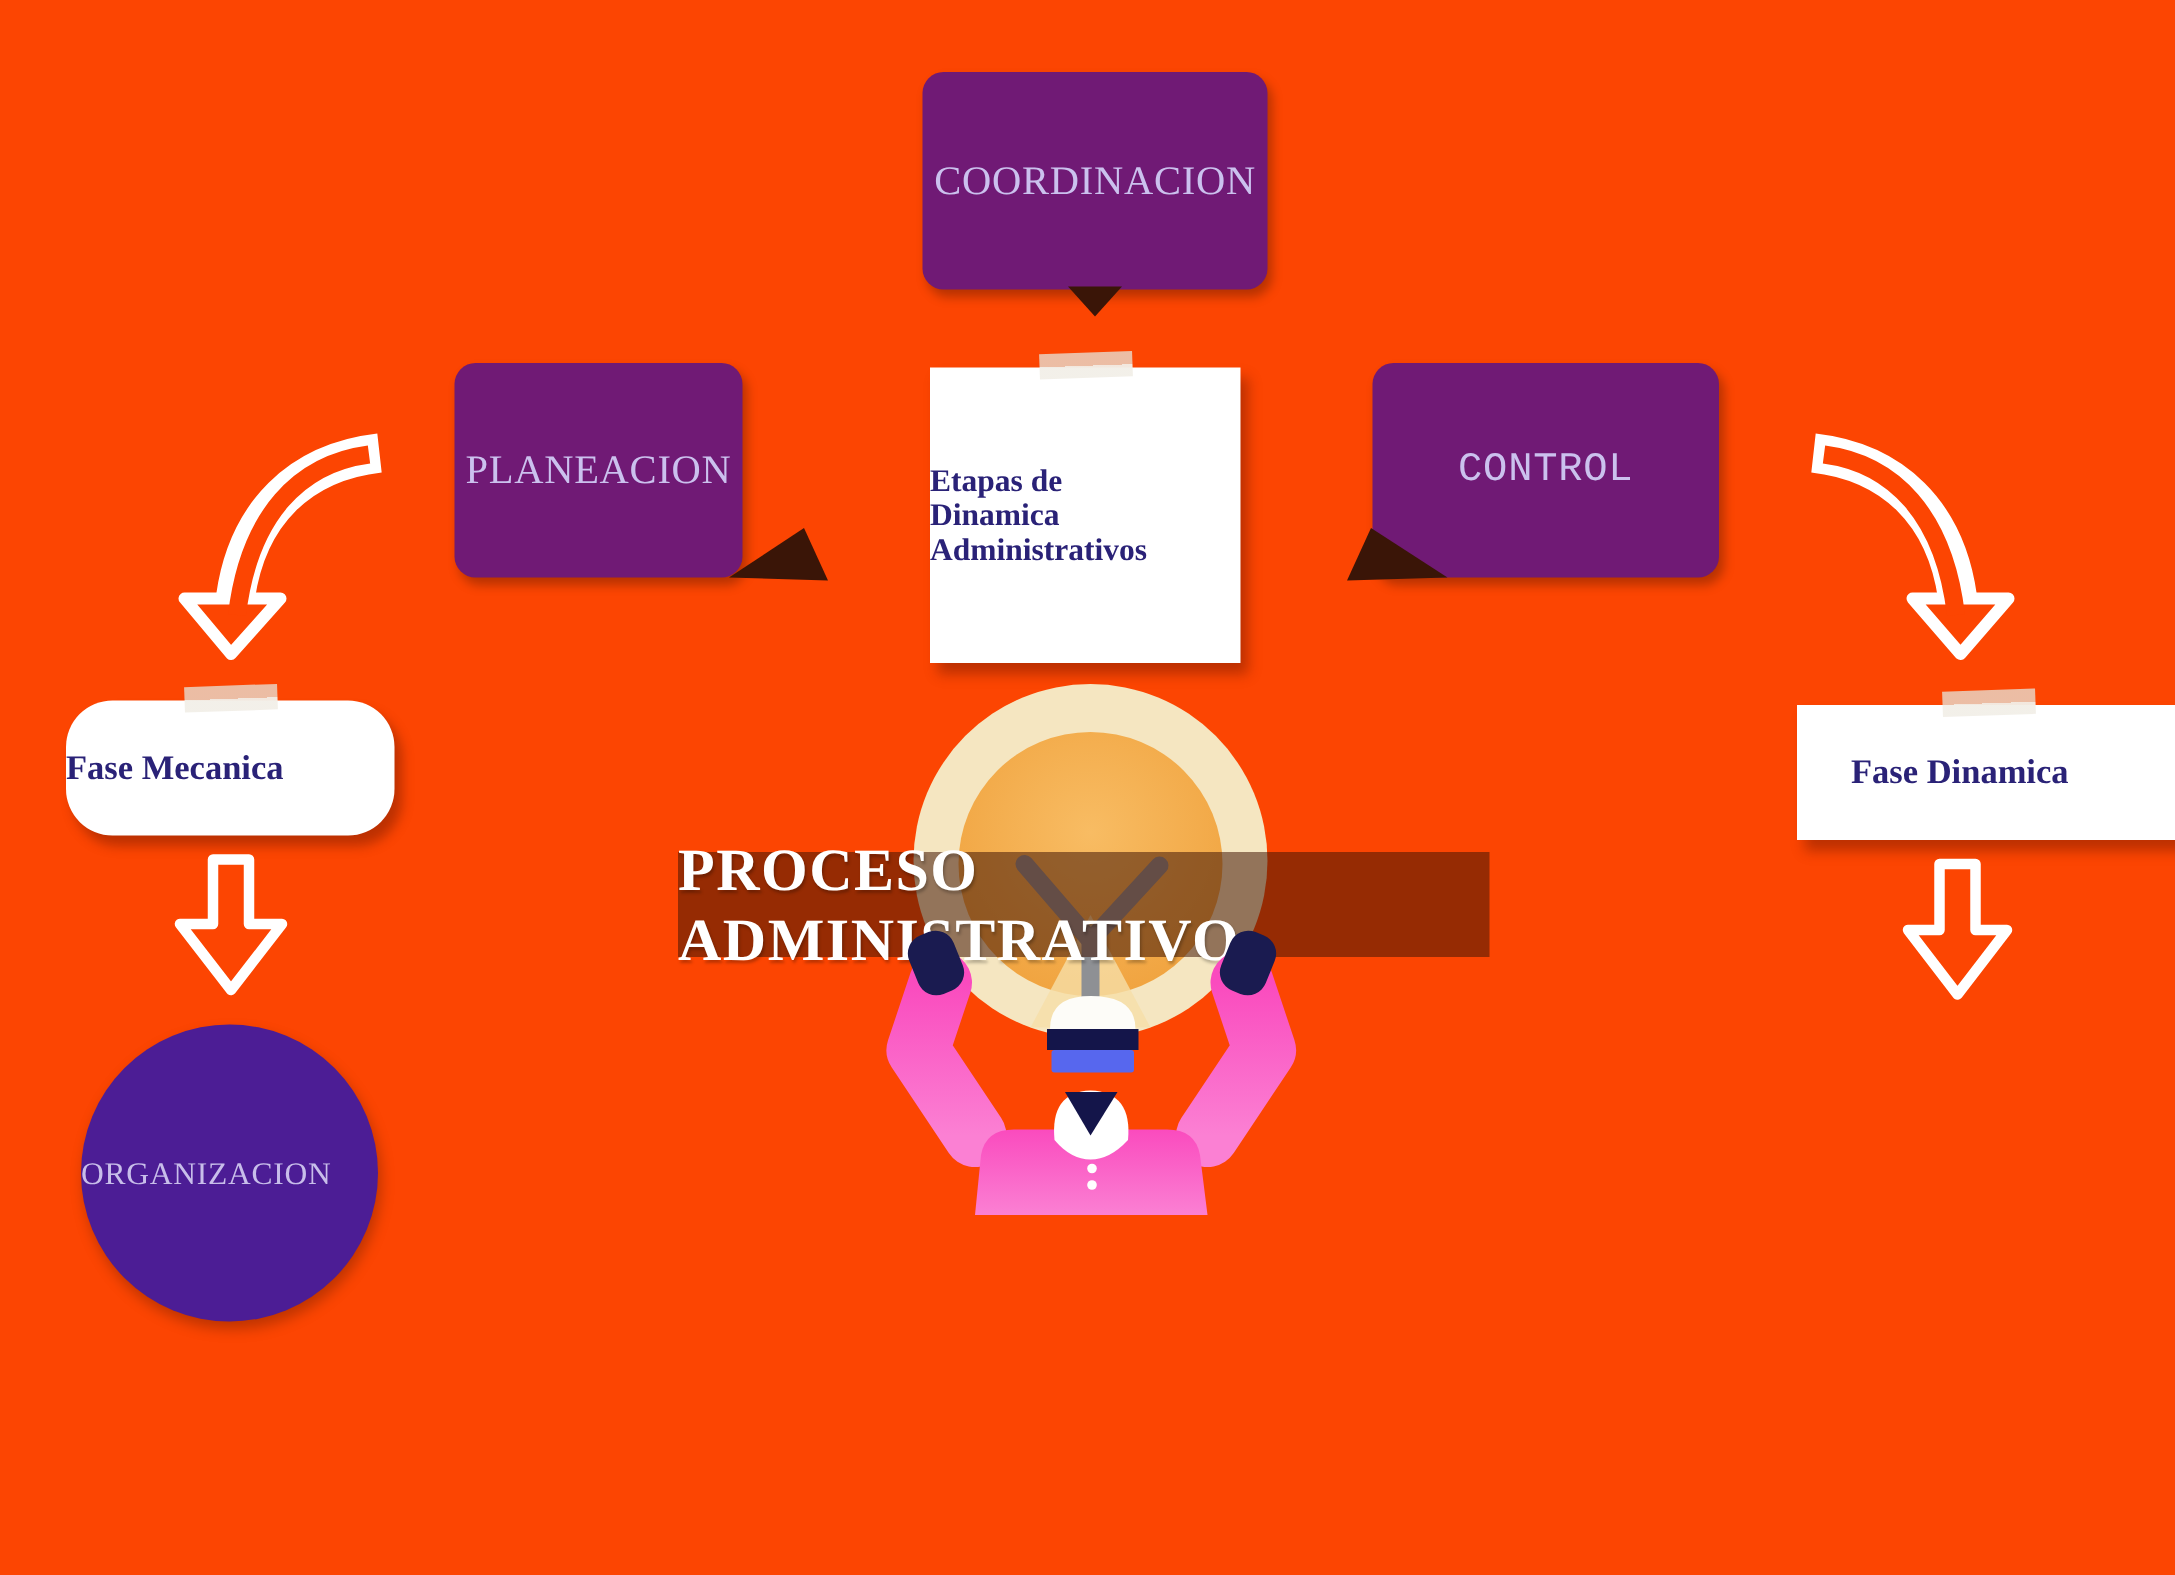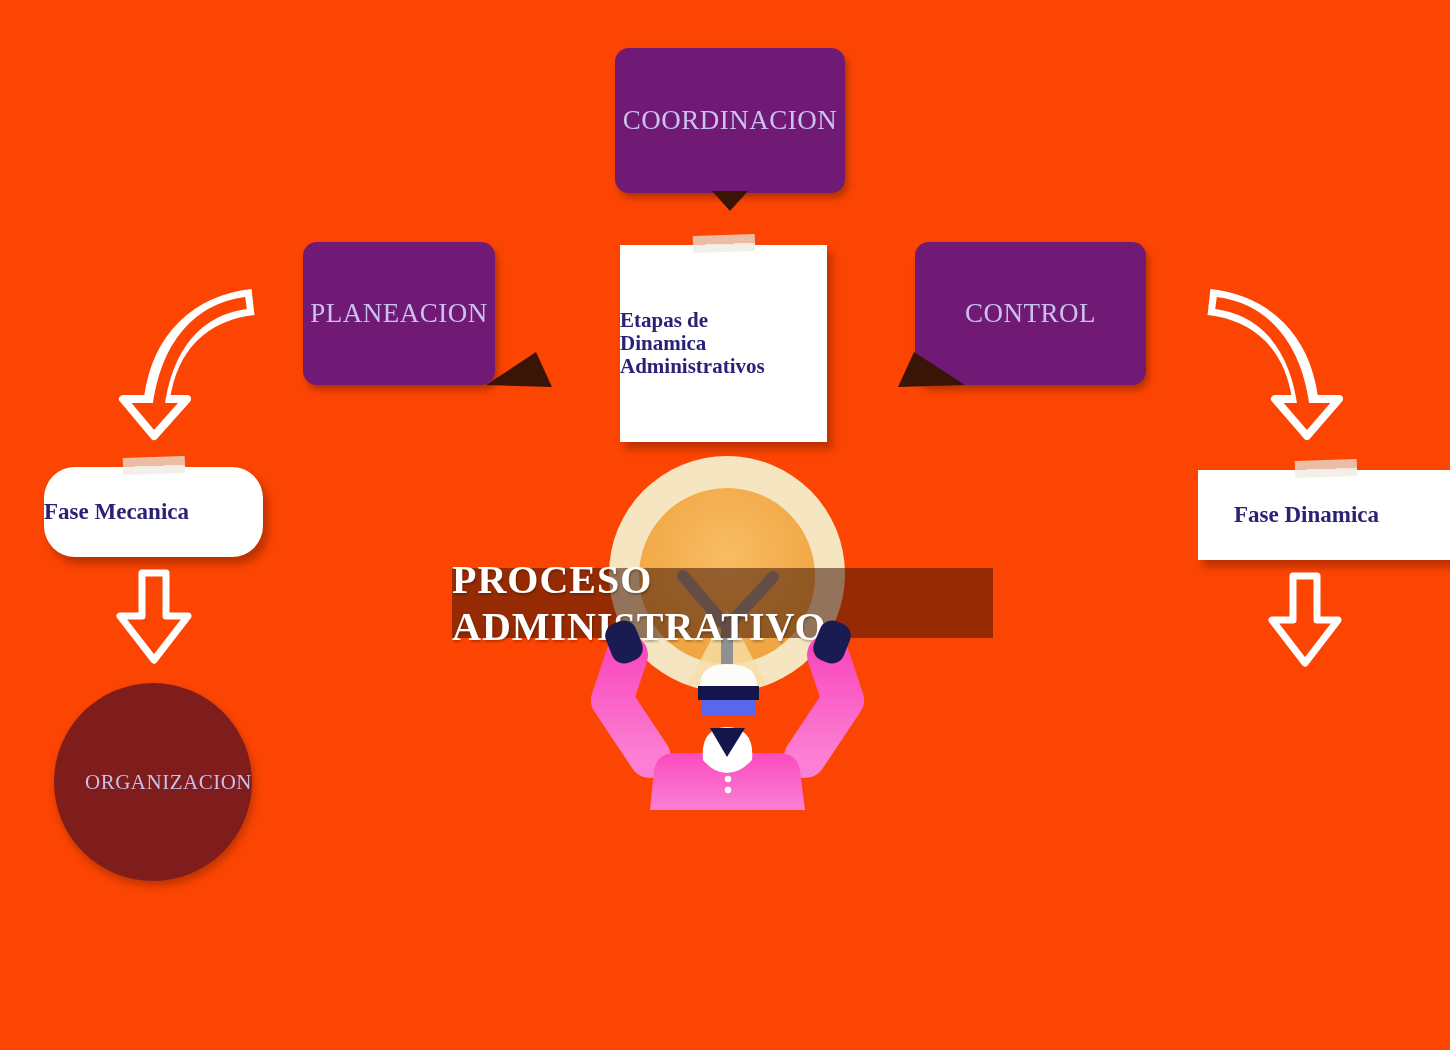--- a/index.html
+++ b/index.html
@@ -10,21 +10,21 @@
   }
   
   .bubble{
     position:absolute;background:#701a75;border-radius:14px;
     display:flex;align-items:center;justify-content:center;
     box-shadow:3px 5px 7px rgba(0,0,0,0.28);
   }
   .bubble span{color:#CBC1EE;font-size:27px;letter-spacing:.5px;}
   .bubble-coordinacion{left:615px;top:48px;width:230px;height:145px;}
   .bubble-planeacion{left:303px;top:242px;width:192px;height:143px;}
-  .bubble-control{left:915px;top:242px;width:231px;height:143px;}
+  .bubble-control{left:915px;top:242px;width:231px;height:143px;font-family:Liberation Mono, monospace;}
   .tail-down{
     position:absolute;left:50%;top:143px;transform:translateX(-50%);
     width:0;height:0;border-left:18px solid transparent;border-right:18px solid transparent;
     border-top:20px solid #3A1507;
   }
   .tail-svg{position:absolute;overflow:visible;}
   
   .card{
     position:absolute;background:#FFFFFF;
     display:flex;flex-direction:column;align-items:flex-start;justify-content:center;
@@ -37,21 +37,21 @@
   .card-fase-mecanica{left:44px;top:467px;width:219px;height:90px;border-radius:31px;}
   .card-fase-dinamica{left:1198px;top:470px;width:220px;height:90px;padding-left:36px;}
   .tape{
     position:absolute;left:50%;transform:translateX(-50%) rotate(-2deg);
     width:62px;height:17px;top:-10px;opacity:.96;
     background:linear-gradient(#EBC2AB 0 52%,#F2EFE8 52% 100%);
   }
   
   .big-circle{
     position:absolute;width:198px;height:198px;border-radius:50%;
-    background:#7f1d1d;display:flex;align-items:center;justify-content:flex-end;
+    background:#4c1d95;display:flex;align-items:center;justify-content:flex-start;
     box-shadow:2px 5px 9px rgba(0,0,0,0.25);
   }
   .big-circle span{color:#C8BEEA;font-size:21px;letter-spacing:.5px;}
   .circle-organizacion{left:54px;top:683px;}
   .circle-direccion{left:1210px;top:685px;}
   
   .abs{position:absolute;}
   
   .banner{
     position:absolute;left:452px;top:568px;width:541px;height:70px;

